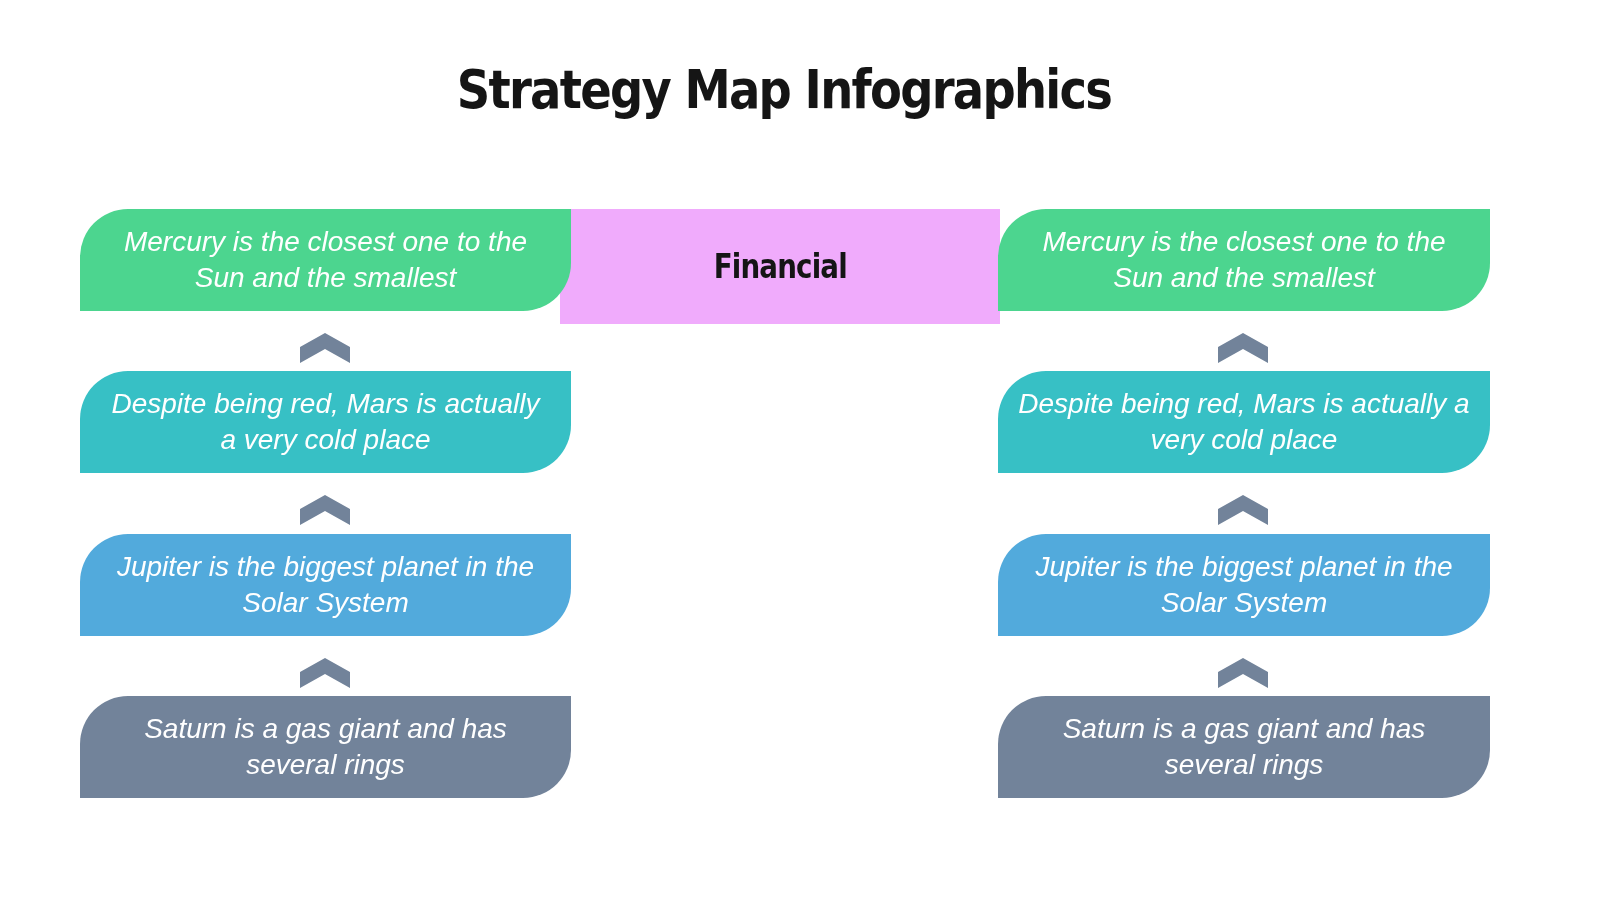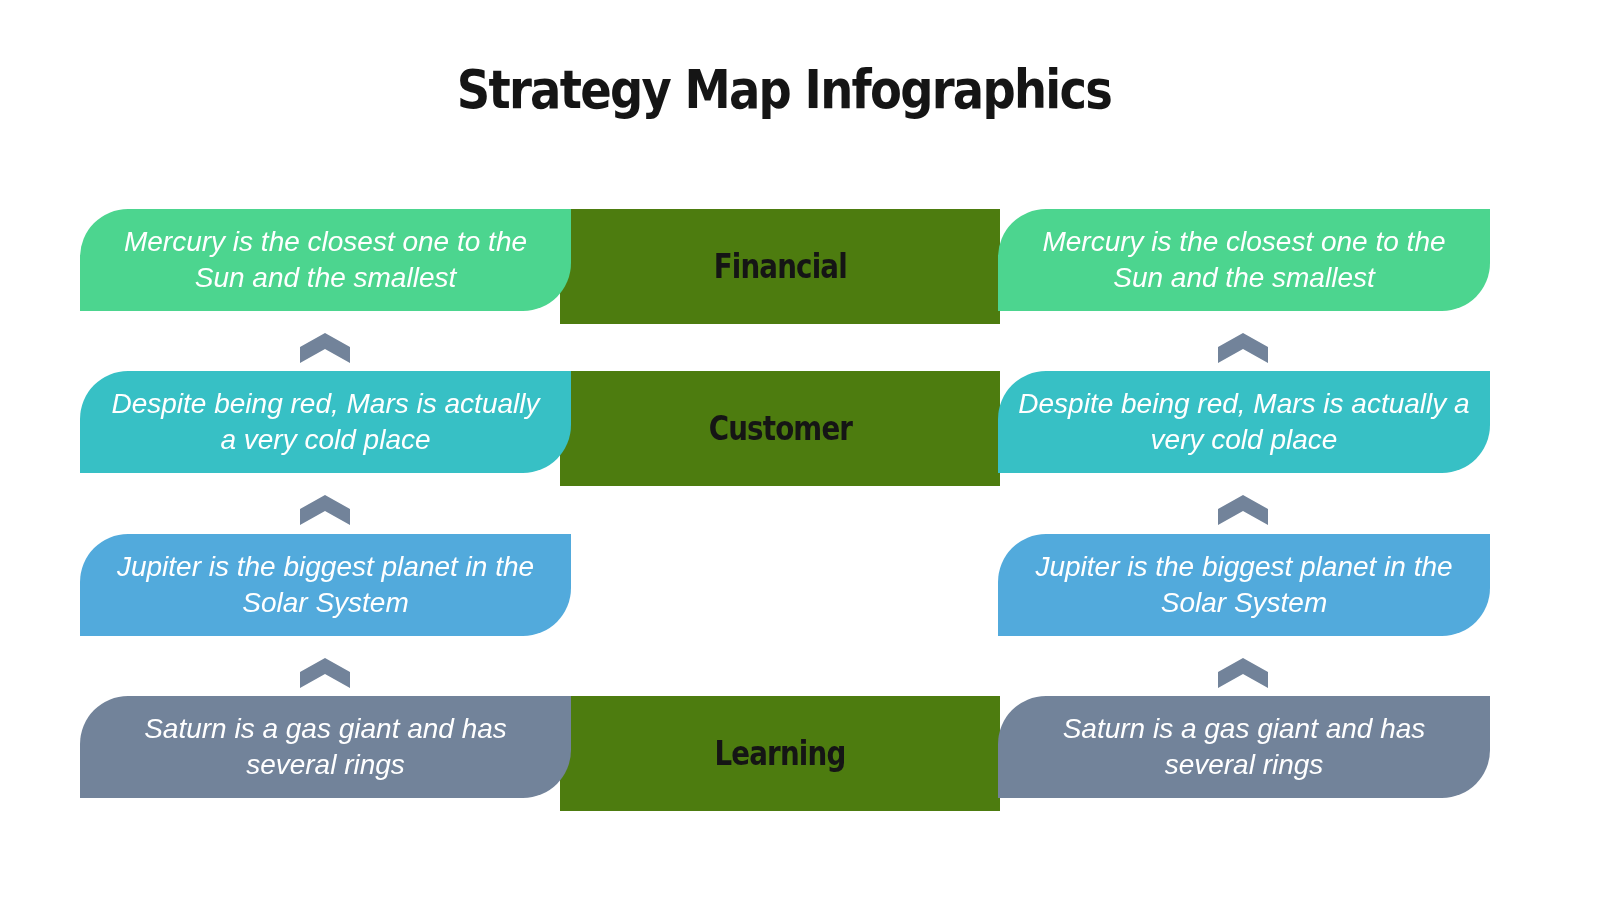--- a/index.html
+++ b/index.html
@@ -10,21 +10,21 @@
     }
     .title {
       position: absolute; top: 58px; left: 0; width: 1568px;
       text-align: center; font-family: "DejaVu Sans", sans-serif;
       font-weight: bold; font-size: 54px; color: #151515;
       letter-spacing: -2px; transform: scaleX(0.86); transform-origin: 784px 0;
     }
     .row { position: absolute; left: 80px; width: 1410px; height: 115px; }
     .band {
       position: absolute; left: 480px; width: 440px; top: 0; height: 115px;
-      background: #4d7c0f;
+      background: #f0abfc;
       display: flex; align-items: center; justify-content: center;
     }
     .band-label {
       font-family: "DejaVu Sans", sans-serif; font-weight: bold;
       font-size: 33px; color: #151515; letter-spacing: -1px;
       transform: scaleX(0.84);
     }
     .box {
       position: absolute; top: 0; height: 102px; width: 491px;
       border-radius: 48px 0 48px 0;
@@ -44,36 +44,30 @@
 
 <div class="row" style="top:209px;">
   <div class="band">
     <span class="band-label">Financial</span>
   </div>
   <div class="box left" style="background:#4cd58f;">Mercury is the closest one to the Sun and the smallest</div>
   <div class="box right" style="background:#4cd58f;">Mercury is the closest one to the Sun and the smallest</div>
 </div>
 
 <div class="row" style="top:371px;">
-  <div class="band">
-    <span class="band-label">Customer</span>
-  </div>
   <div class="box left" style="background:#37c0c5;">Despite being red, Mars is actually a very cold place</div>
   <div class="box right" style="background:#37c0c5;">Despite being red, Mars is actually a very cold place</div>
 </div>
 
 <div class="row" style="top:534px;">
   <div class="box left" style="background:#52aadc;">Jupiter is the biggest planet in the Solar System</div>
   <div class="box right" style="background:#52aadc;">Jupiter is the biggest planet in the Solar System</div>
 </div>
 
 <div class="row" style="top:696px;">
-  <div class="band">
-    <span class="band-label">Learning</span>
-  </div>
   <div class="box left" style="background:#72839a;">Saturn is a gas giant and has several rings</div>
   <div class="box right" style="background:#72839a;">Saturn is a gas giant and has several rings</div>
 </div>
 
 <svg class="chev" style="left:300px; top:333px;" viewBox="0 0 50 30">
   <polygon points="0,14 25,0 50,14 50,30 25,16 0,30" fill="#72839a"></polygon>
 </svg>
 <svg class="chev" style="left:300px; top:495px;" viewBox="0 0 50 30">
   <polygon points="0,14 25,0 50,14 50,30 25,16 0,30" fill="#72839a"></polygon>
 </svg>

